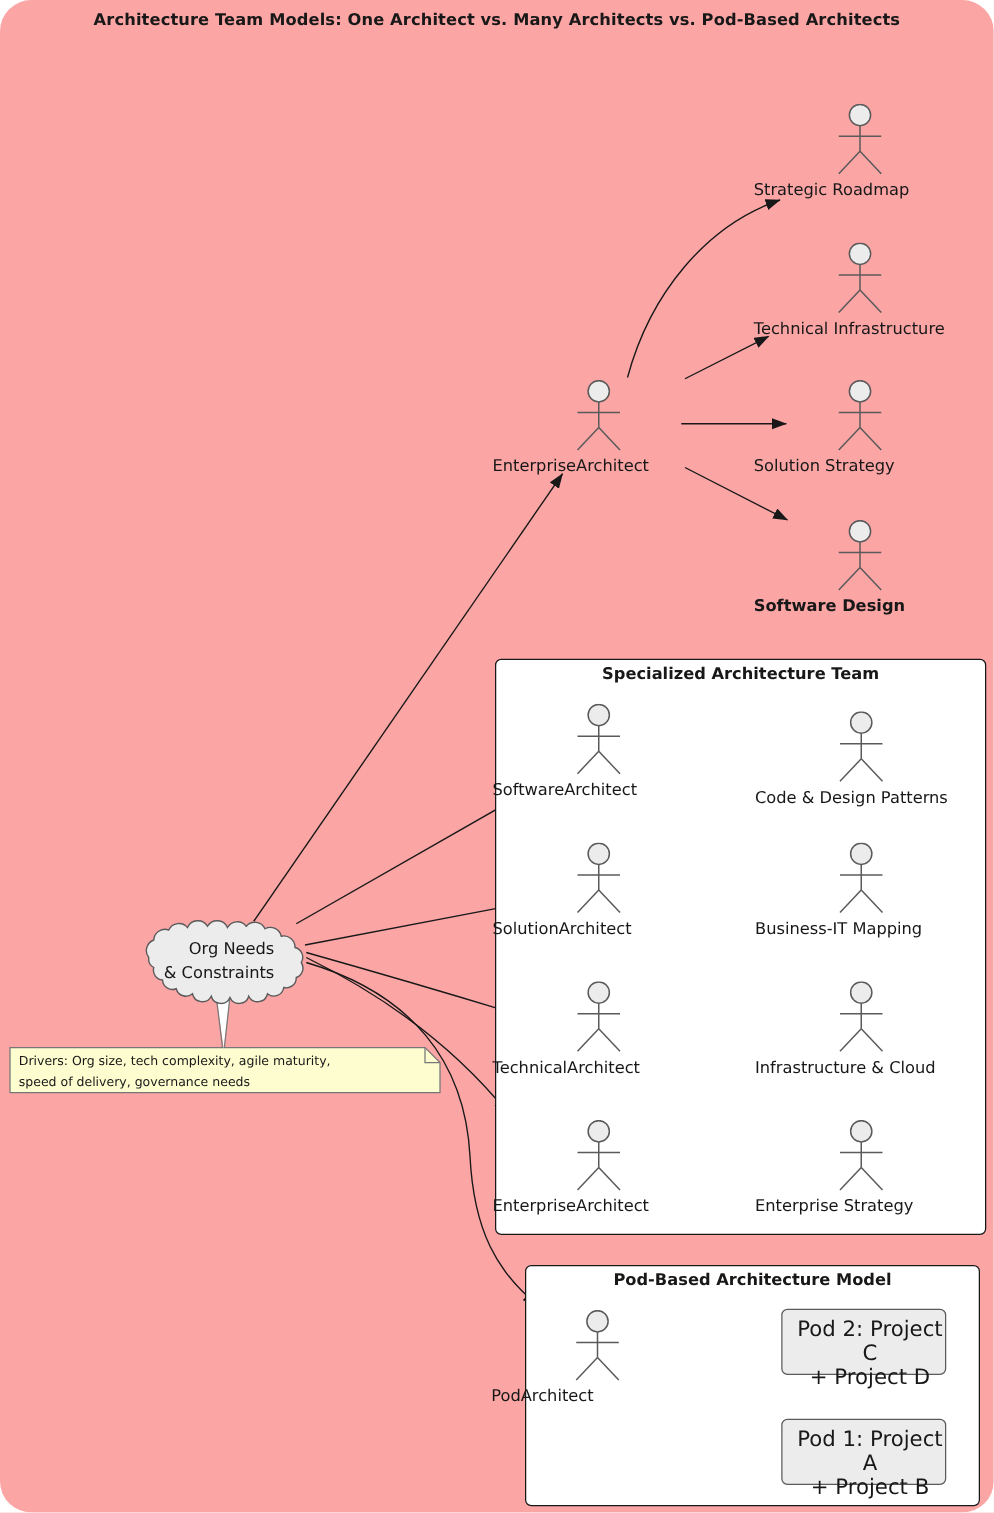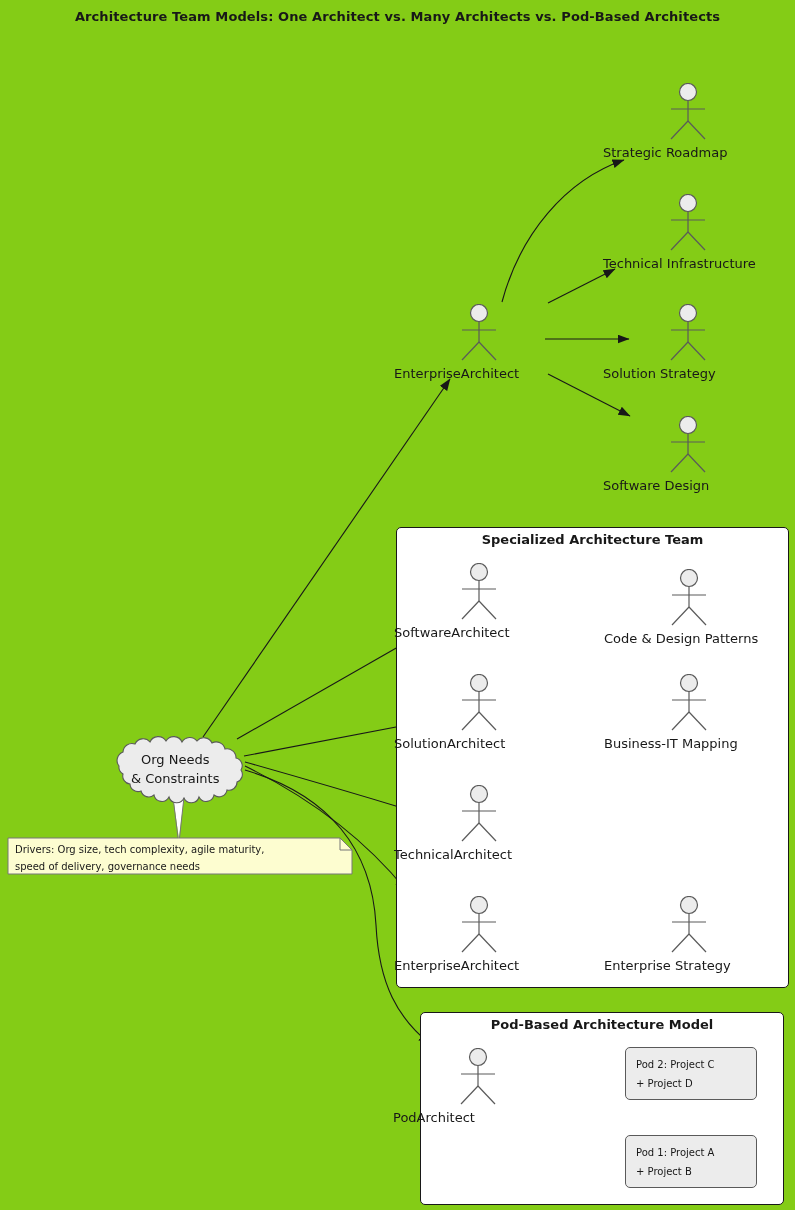--- a/index.html
+++ b/index.html
@@ -1,43 +1,44 @@
 <!DOCTYPE html>
 <html><head>
 <meta charset="utf-8">
 <style>
   html,body{margin:0;padding:0;background:#ffffff;}
   #canvas{
-    position:relative;width:795px;height:1210px;background:#84cc16;
+    position:relative;width:795px;height:1210px;background:#fca5a5;
     font-family:"DejaVu Sans","Liberation Sans",sans-serif;color:#181818;
     overflow:hidden;
+    border-radius:25px;
   }
   .main-title{
     position:absolute;left:0;top:9px;width:795px;text-align:center;
     font-size:13px;font-weight:bold;letter-spacing:0.1px;
   }
   .frame{
     position:absolute;border:1.5px solid #181818;border-radius:5px;background:#ffffff;
   }
   .frame-title{
     position:absolute;left:0;top:4px;width:100%;text-align:center;
     font-size:13px;font-weight:bold;
   }
   .actor{position:absolute;width:170px;}
   .actor svg{display:block;margin:0 auto;}
   .actor-label{
     margin-top:2px;text-align:left;font-size:13px;white-space:nowrap;
   }
   .pod-box{
     position:absolute;border:1px solid #5a5a5a;border-radius:5px;
-    box-sizing:border-box;padding:7px 0 0 10px;font-size:10px;line-height:19px;
+    box-sizing:border-box;padding:7px 0 0 10px;font-size:17px;line-height:19px;text-align:center;
   }
   .cloud-text{
     position:absolute;left:131px;top:750px;font-size:13px;line-height:19px;
-    text-align:center;white-space:nowrap;
+    text-align:right;white-space:nowrap;
   }
   .note-text{
     position:absolute;left:15px;top:841px;font-size:10px;line-height:17px;
     white-space:nowrap;
   }
   svg.overlay{position:absolute;left:0;top:0;pointer-events:none;}
   .edge{fill:none;stroke:#181818;stroke-width:1.1;}
 </style>
 </head>
 <body>
@@ -124,21 +125,21 @@
         <use href="#actor-shape"></use>
       </svg>
     <div class="actor-label">EnterpriseArchitect</div>
   </div>
   <div class="actor" style="left:603px;top:304px;">
     <svg width="48" height="60">
         <use href="#actor-shape"></use>
       </svg>
     <div class="actor-label">Solution Strategy</div>
   </div>
-  <div class="actor" style="left:603px;top:416px;">
+  <div class="actor" style="left:603px;top:416px;font-weight:bold;">
     <svg width="48" height="60">
         <use href="#actor-shape"></use>
       </svg>
     <div class="actor-label">Software Design</div>
   </div>
 
   <div class="actor" style="left:394px;top:563px;">
     <svg width="48" height="60">
         <use href="#actor-shape"></use>
       </svg>
@@ -160,20 +161,26 @@
     <svg width="48" height="60">
         <use href="#actor-shape"></use>
       </svg>
     <div class="actor-label">Business-IT Mapping</div>
   </div>
   <div class="actor" style="left:394px;top:785px;">
     <svg width="48" height="60">
         <use href="#actor-shape"></use>
       </svg>
     <div class="actor-label">TechnicalArchitect</div>
+  </div>
+  <div class="actor" style="left:604px;top:785px;">
+    <svg width="48" height="60">
+        <use href="#actor-shape"></use>
+      </svg>
+    <div class="actor-label">Infrastructure &amp; Cloud</div>
   </div>
   <div class="actor" style="left:394px;top:896px;">
     <svg width="48" height="60">
         <use href="#actor-shape"></use>
       </svg>
     <div class="actor-label">EnterpriseArchitect</div>
   </div>
   <div class="actor" style="left:604px;top:896px;">
     <svg width="48" height="60">
         <use href="#actor-shape"></use>

